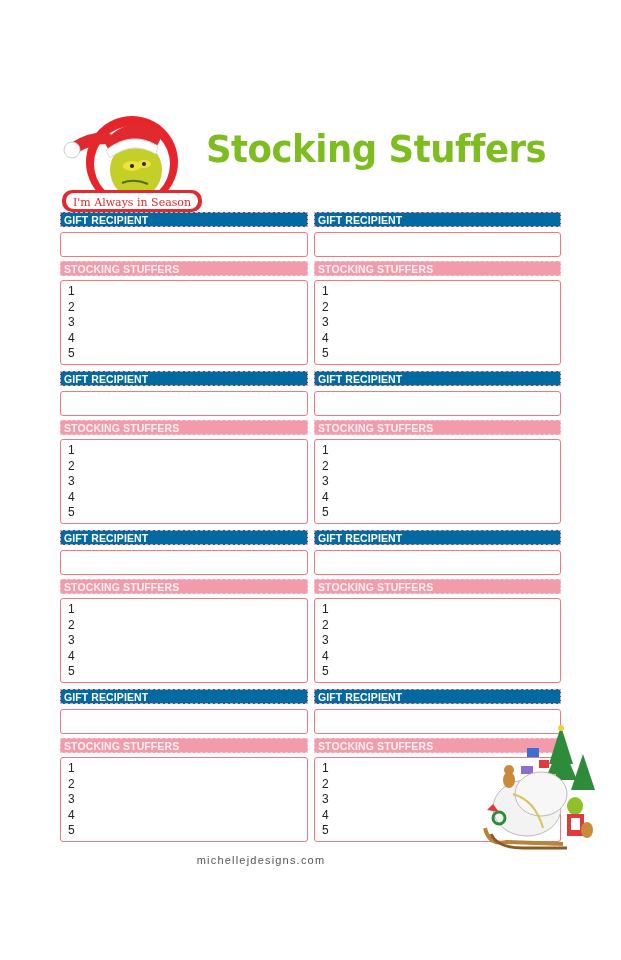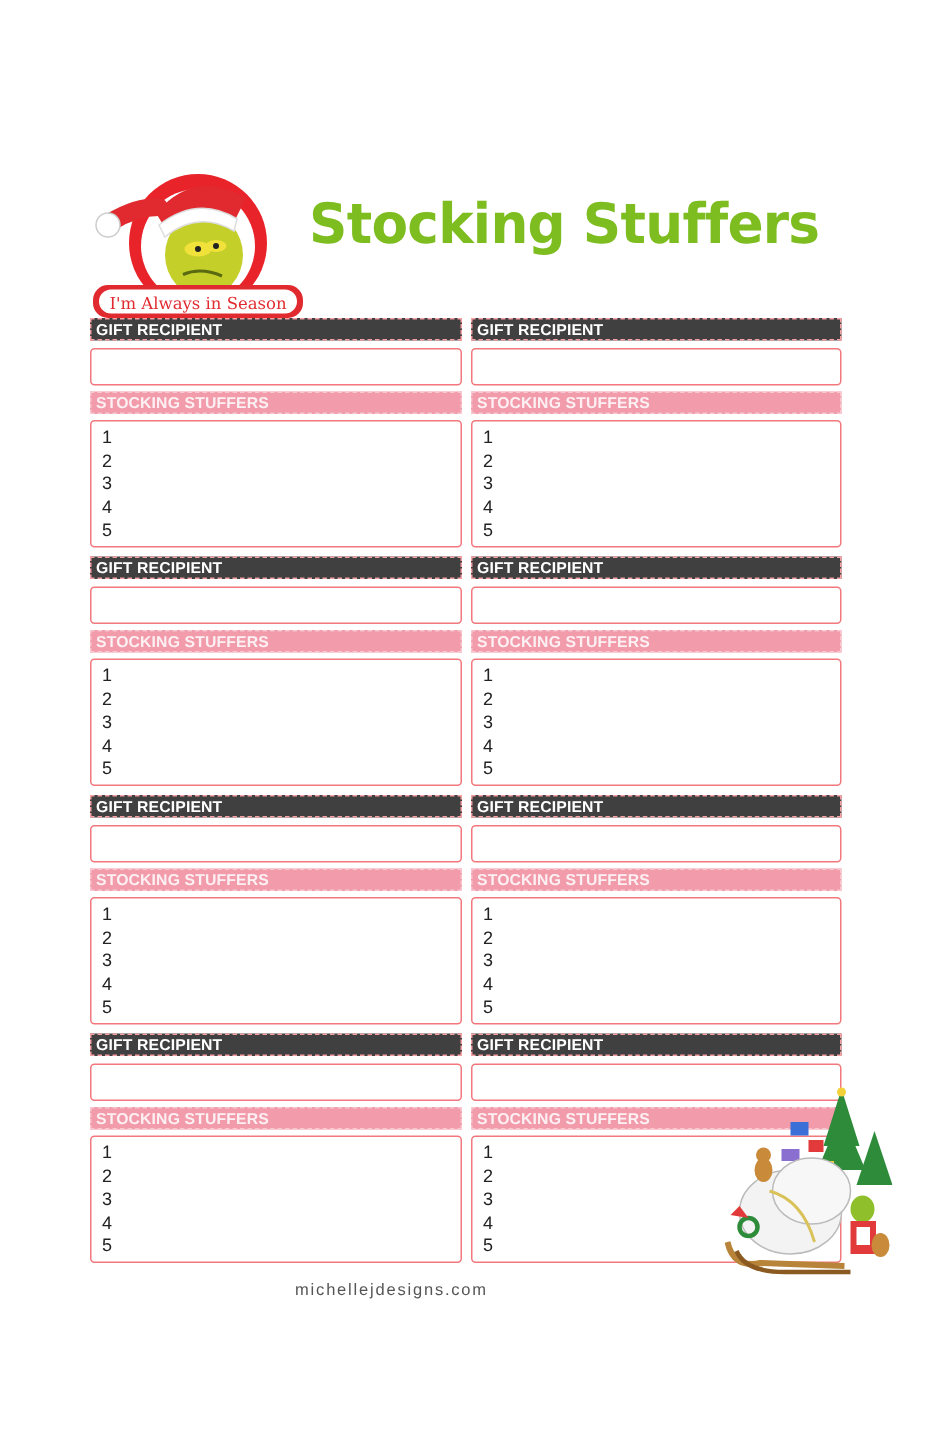--- a/index.html
+++ b/index.html
@@ -16,21 +16,21 @@
 
   .grid { position: absolute; left: 60px; top: 212px; width: 502px; }
   .row { display: flex; gap: 6px; height: 158px; margin-bottom: 1px; }
   .card { width: 248px; position: relative; }
   .card.right { width: 247px; }
 
   .bar {
     height: 15px; color: #ffffff; font-weight: bold; font-size: 10.5px;
     padding-left: 3px; line-height: 15px; letter-spacing: 0.1px;
   }
-  .bar.recipient { background: #404040; border: 1px dashed #f7a0a4; }
+  .bar.recipient { background: #0369a1; border: 1px dashed #f7a0a4; }
   .bar.stuffers { background: #f19bab; border: 1px dashed #f8c7d0; color: #fdf0f3; }
 
   .name-box {
     height: 25px; margin: 5px 0 4px 0;
     border: 1.5px solid #f2787d; border-radius: 3px; background: #fff;
   }
   .list-box {
     height: 85px; margin-top: 4px;
     border: 1.5px solid #f2787d; border-radius: 3px; background: #fff;
     padding: 3px 0 0 7px;

